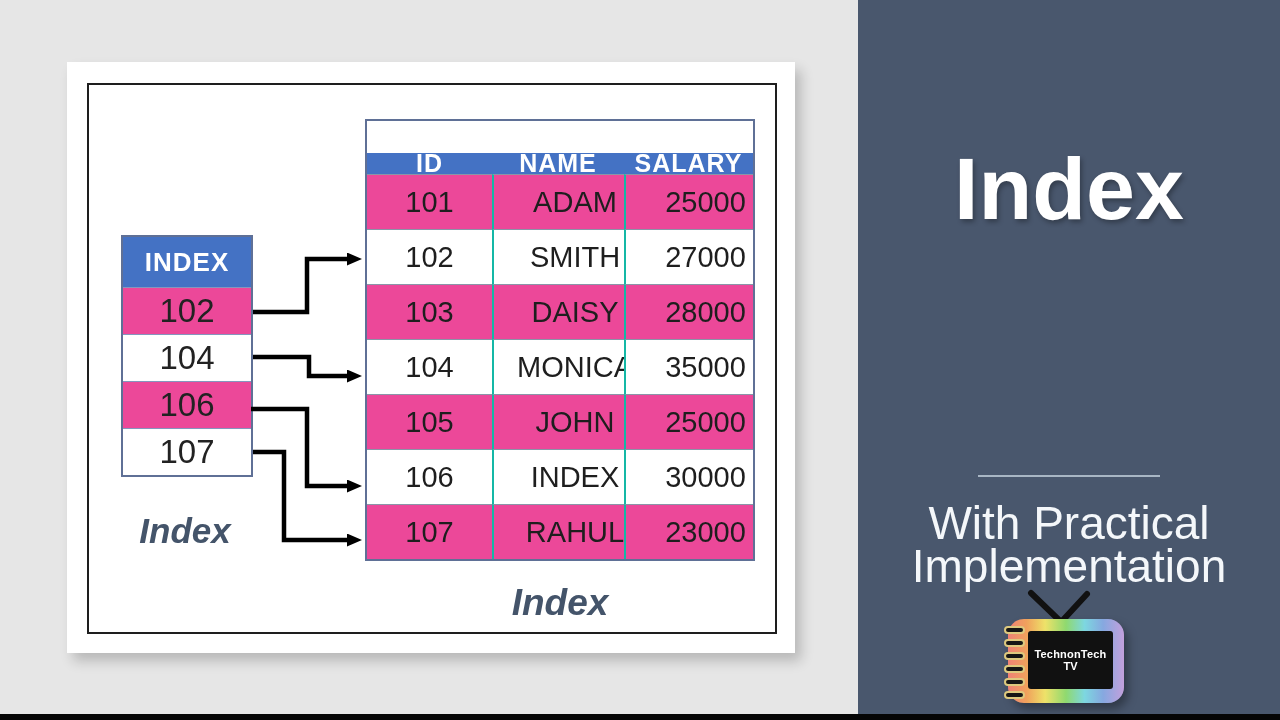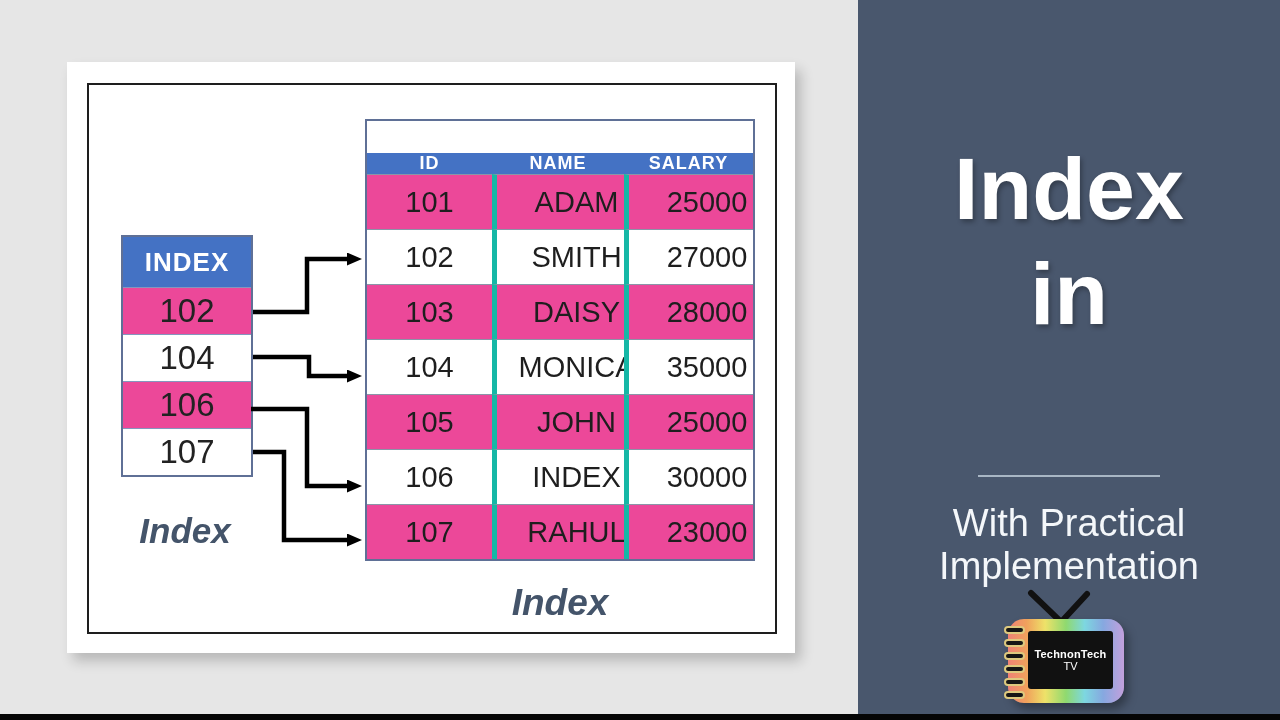--- a/index.html
+++ b/index.html
@@ -22,53 +22,53 @@
   .index-table .cell { height:47px; display:flex; align-items:center; justify-content:center;
                        font-size:33px; color:#222; border-top:1px solid #8496BE; }
   .tint { background:#ec4899; }
   .plain { background:#FFFFFF; }
 
   
   .main-table { position:absolute; left:365px; top:119px; width:390px;
                 display:grid; grid-template-columns:125px 132px 129px;
                 grid-template-rows:53px repeat(7, 55px);
                 border:2px solid #5F7096; }
-  .main-table .h { background:#4472C4; color:#fff; font-weight:bold; font-size:18px;
+  .main-table .h { background:#4472C4; color:#fff; font-weight:bold; font-size:25px;
                    letter-spacing:1px; display:flex; align-items:center; justify-content:center;margin-top:32px; }
   .main-table .c { display:flex; align-items:center; justify-content:center; font-size:29px;
                    color:#1e1e1e; border-top:1px solid #8A95A8; }
-  .main-table .c.v { border-left:5px solid #14b8a6;padding-left:32px; }
+  .main-table .c.v { border-left:2px solid #14b8a6;padding-left:32px; }
 
   .caption { position:absolute; color:#44546A; font-weight:bold; font-style:italic;
              font-size:35px; text-align:center; }
   .caption.index-cap { left:105px; top:511px; width:160px; }
   .caption.table-cap { left:365px; top:582px; width:390px; font-size:37px; }
 
   .arrows-layer { position:absolute; left:0; top:0; width:860px; height:720px; }
 
   
   .right-panel { position:absolute; left:858px; top:0; width:422px; height:720px; background:#49576D; }
   .title { position:absolute; top:136px; left:0; width:422px; text-align:center;
            color:#FFFFFF; font-weight:bold; font-size:88px; line-height:105px;
            text-shadow:2px 3px 5px rgba(0,0,0,0.30); }
   .divider { position:absolute; top:475px; left:50%; transform:translateX(-50%);
              width:182px; height:2px; background:#A8B6C4; }
   .subtitle { position:absolute; top:502px; left:0; width:422px; text-align:center;
-              color:#F4F7FA; font-size:38px; line-height:43px; font-weight:normal; }
+              color:#F4F7FA; font-size:46px; line-height:43px; font-weight:normal; }
 
   
   .tv-logo { position:absolute; left:1000px; top:588px; width:140px; height:120px; }
   .tv-antenna { position:absolute; left:0; top:0; }
   .tv-body { position:absolute; left:8px; top:31px; width:116px; height:84px; border-radius:16px;
              background:linear-gradient(90deg,#ef8276 0%,#f0a15c 16%,#eee269 32%,#8fd96f 50%,#7dd7e0 66%,#86a8e0 82%,#c3a0dc 100%);
              box-shadow:4px 6px 10px rgba(0,0,0,0.35);padding-left:48px; }
   .tv-screen { position:absolute; left:20px; top:12px; right:11px; bottom:14px; background:#111;
                border-radius:3px; display:flex; flex-direction:column; align-items:center; justify-content:center; }
   .tv-screen .l1 { color:#fff; font-weight:bold; font-size:11px; letter-spacing:0.2px; }
-  .tv-screen .l2 { color:#fff; font-weight:normal; font-size:11px; }
+  .tv-screen .l2 { color:#fff; font-weight:bold; font-size:11px; }
   .pill { position:absolute; left:4px; width:21px; height:8px; border-radius:4px;
           background:#161616; border:2px solid #DDC97E; }
 
   .bottom-strip { position:absolute; left:0; top:714px; width:1280px; height:6px; background:#050505; }
 </style>
 </head>
 <body>
 
 <div class="stage">
 
@@ -129,21 +129,20 @@
     <polyline points="251,409 307,409 307,486 350,486" fill="none" stroke="#000" stroke-width="4.5" marker-end="url(#ah)"></polyline>
     <polyline points="253,452 284,452 284,540 350,540" fill="none" stroke="#000" stroke-width="4.5" marker-end="url(#ah)"></polyline>
   </svg>
 
   <div class="caption index-cap">Index</div>
   <div class="caption table-cap">Index</div>
 
   <div class="right-panel">
     <div class="title">
       <div>Index</div>
-      <div>in</div>
     </div>
     <div class="divider"></div>
     <div class="subtitle">
       <div>With Practical</div>
       <div>Implementation</div>
     </div>
   </div>
 
   <div class="tv-logo">
     <svg class="tv-antenna" width="140" height="34" viewBox="0 0 140 34">

